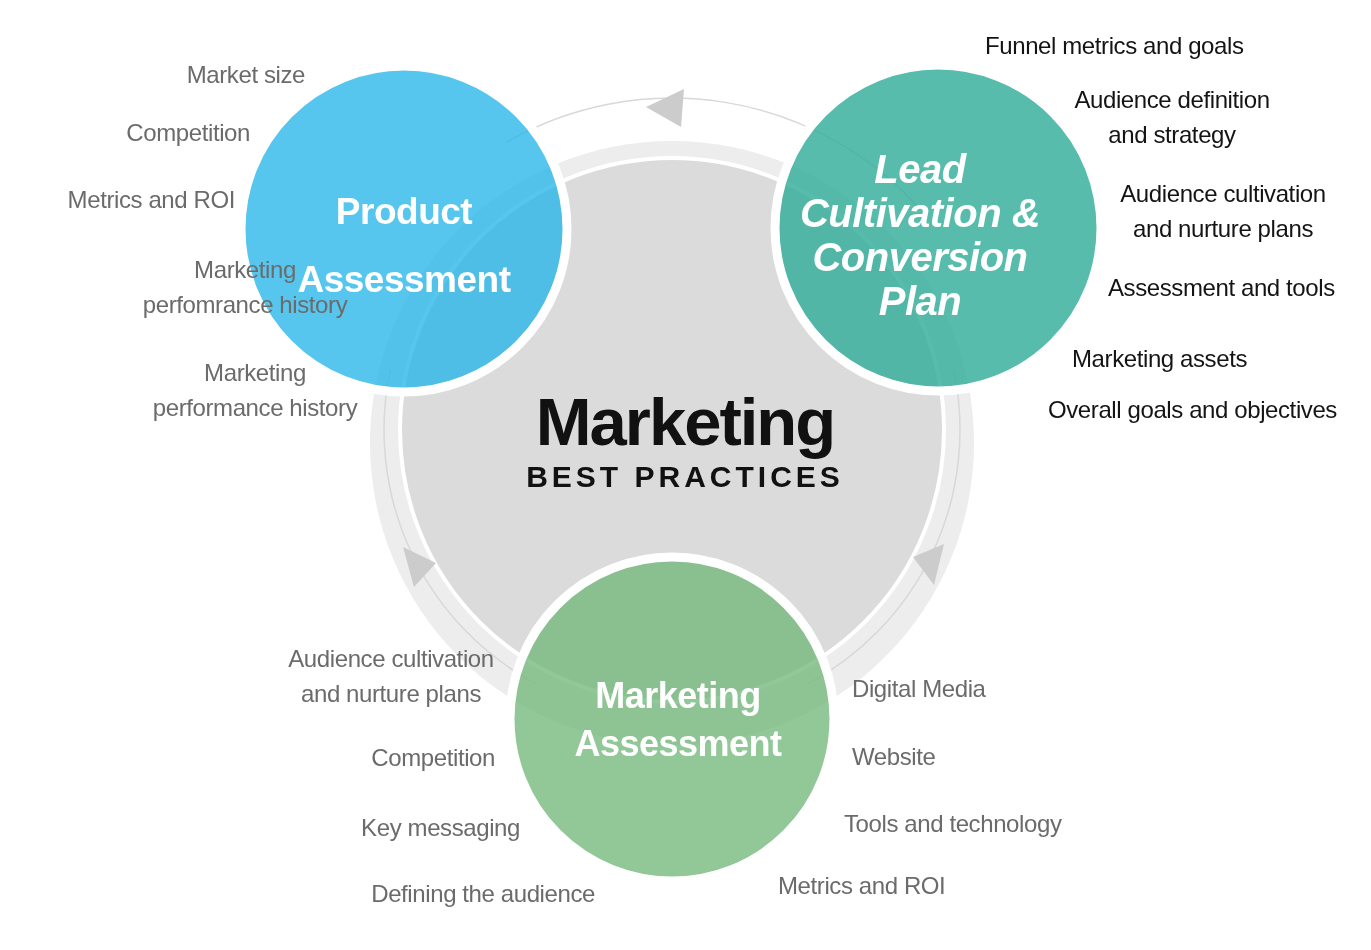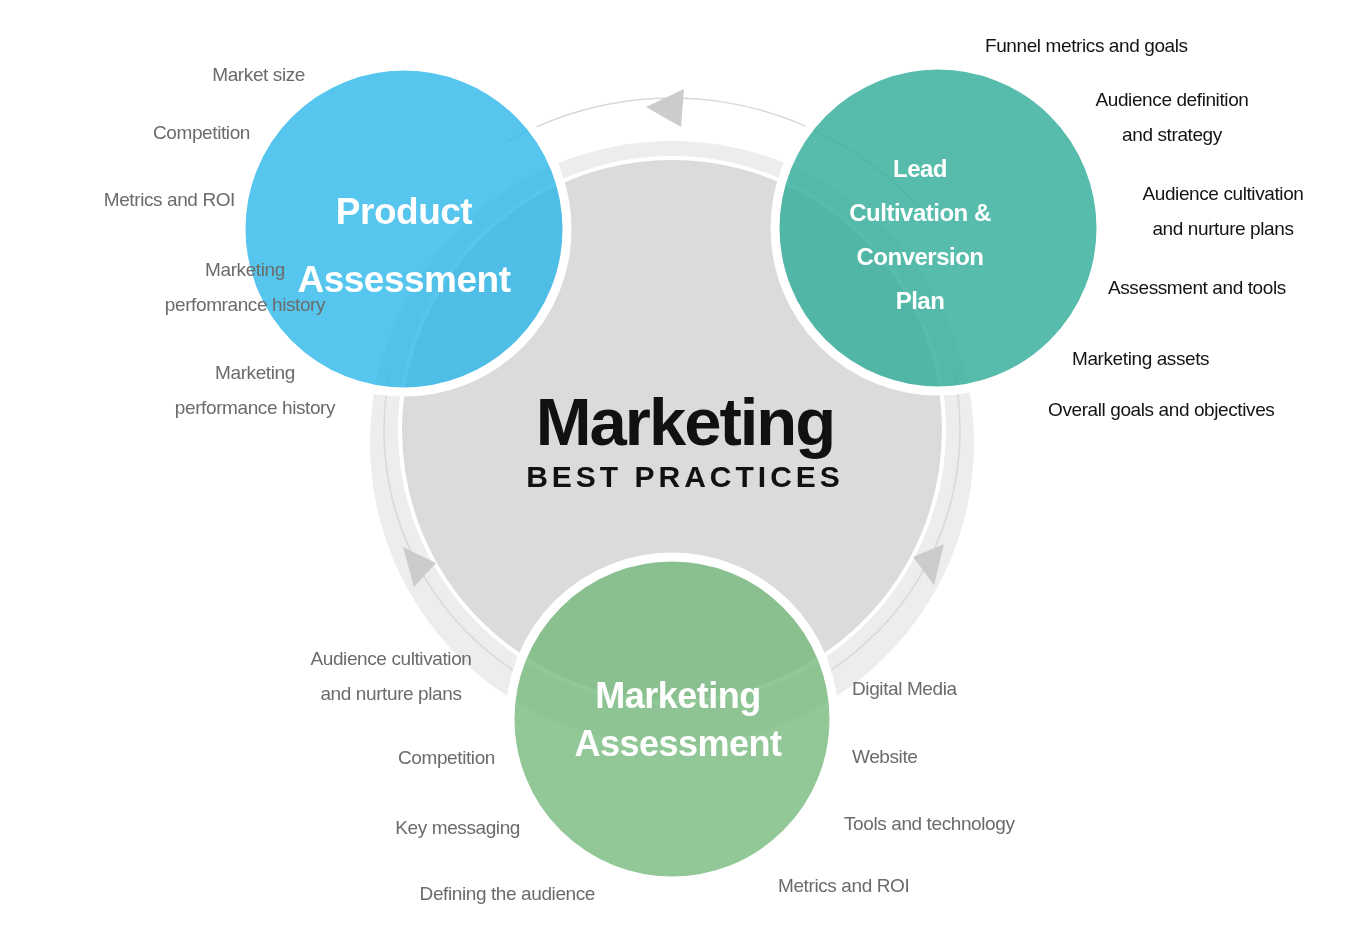--- a/index.html
+++ b/index.html
@@ -5,21 +5,21 @@
   html,body{margin:0;padding:0;background:#ffffff;}
   #stage{
     position:relative;width:1371px;height:950px;overflow:hidden;background:#ffffff;
     font-family:"Liberation Sans",sans-serif;
   }
   #bg-svg{position:absolute;left:0;top:0;}
 
   
   .lbl{
     position:absolute;
-    font-size:19px;line-height:35px;letter-spacing:-0.4px;
+    font-size:24px;line-height:35px;letter-spacing:-0.4px;
     color:#6b6b6b;white-space:pre-line;
   }
   .nowrap{white-space:nowrap;}
   .dark{color:#141414;}
   .ctr{text-align:center;}
 
   
   #c-market-size {top:57px;  right:1066px;}
   #c-competition {top:115px; right:1121px;}
   #c-metrics     {top:182px; right:1136px;}
@@ -43,21 +43,21 @@
   #m-website    {top:739px; left:852px;}
   #m-tools      {top:806px; left:832px;margin-left:12px;}
   #m-metrics    {top:868px; left:778px;}
 
   
   .circle-title{
     position:absolute;text-align:center;color:#ffffff;font-weight:bold;
     white-space:pre-line;letter-spacing:-0.5px;
   }
   #t-product  {top:178px; left:254px; width:300px; font-size:37px; line-height:68px;}
-  #t-lead     {top:147px; left:770px; width:300px; font-size:24px; line-height:44px;}
+  #t-lead     {top:147px; left:770px; width:300px; font-size:40px; line-height:44px;font-style:italic;}
   #t-marketing{top:672px; left:522px; width:312px; font-size:36px; line-height:48px;}
 
   
   #t-center{position:absolute;top:388px;left:465px;width:440px;text-align:center;color:#111111;}
   #t-center .main{font-size:67px;font-weight:bold;letter-spacing:-2px;line-height:68px;}
   #t-center .sub {font-size:30px;font-weight:600;letter-spacing:4px;margin-top:4px;}
 </style>
 </head>
 <body>
 

